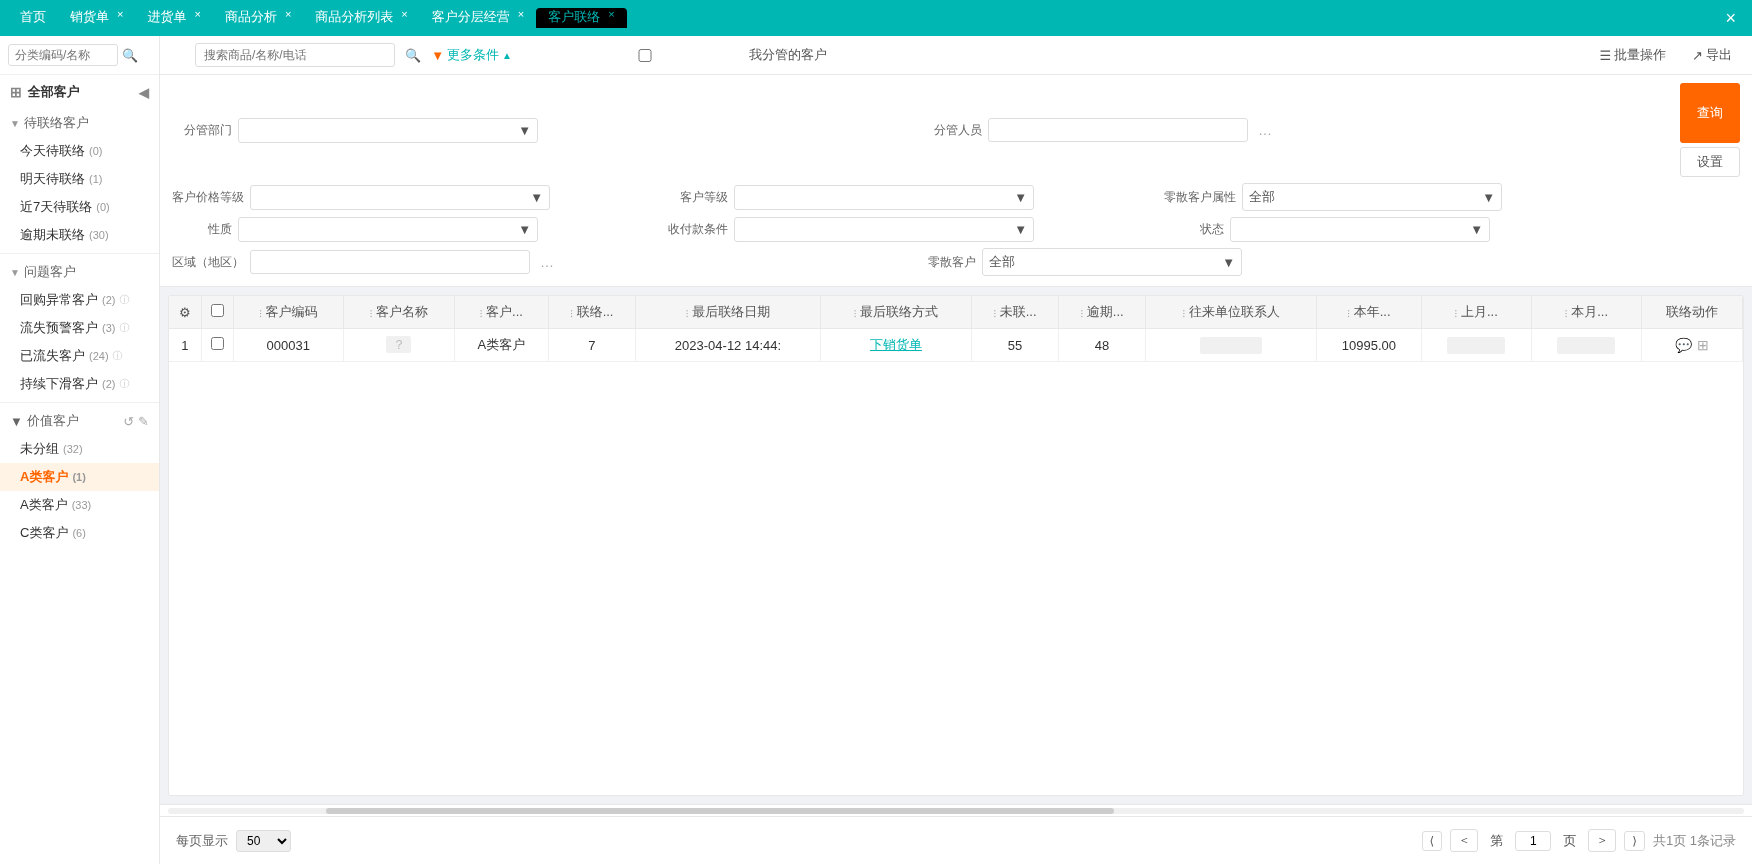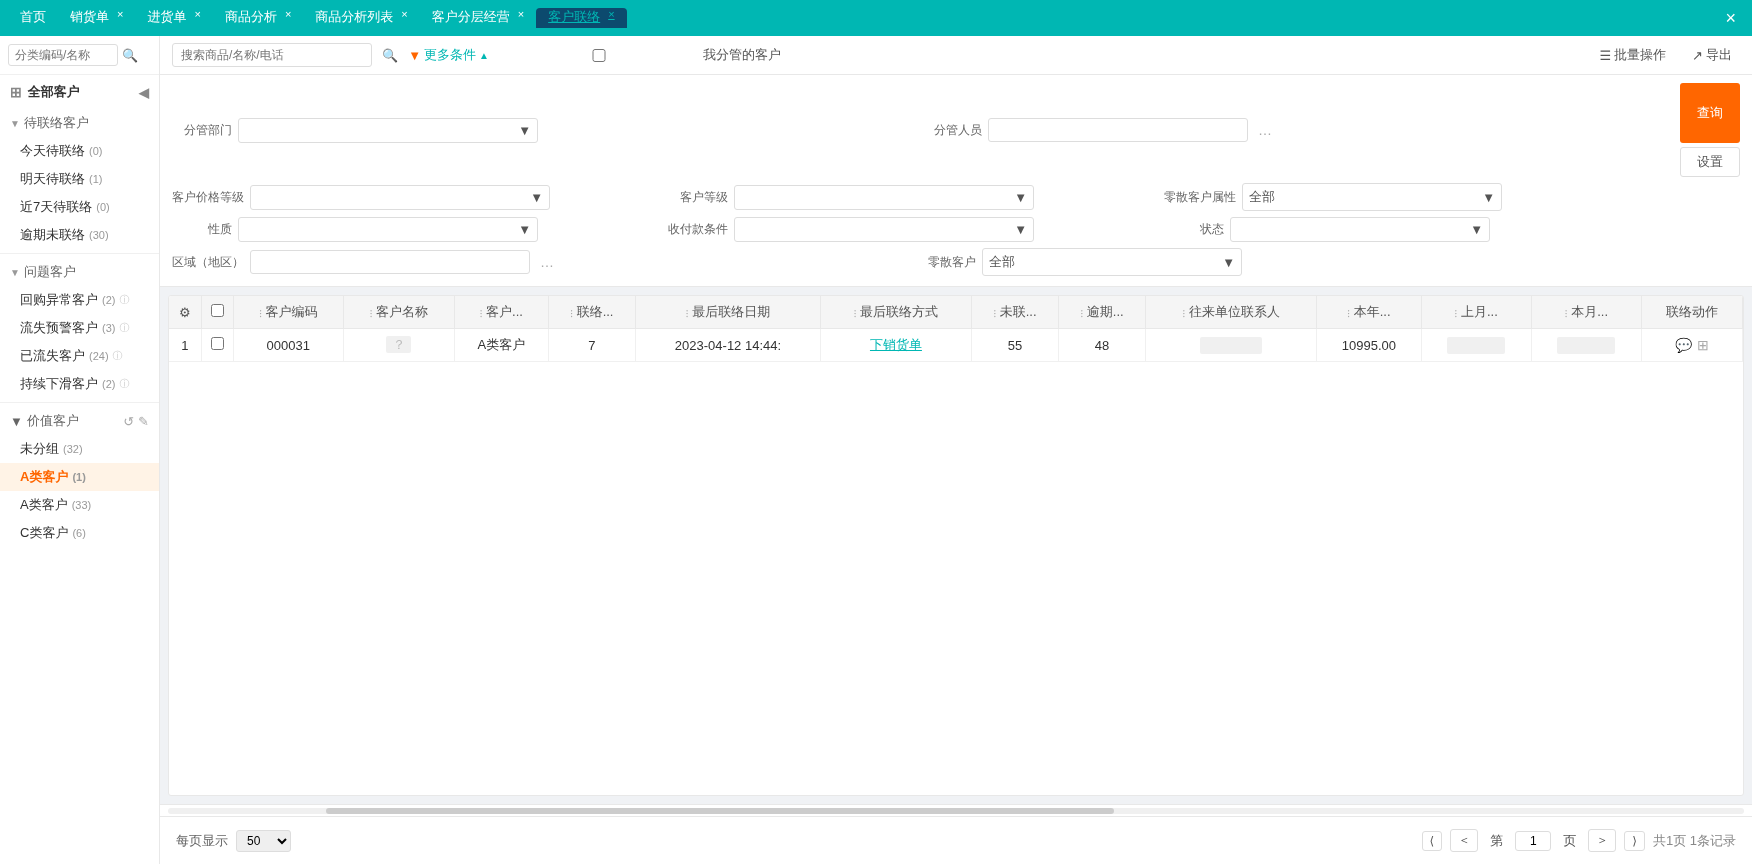--- a/index.html
+++ b/index.html
@@ -18,24 +18,23 @@
       color: #fff;
       padding: 0 12px;
       height: 20px;
       display: flex;
       align-items: flex-start;
       cursor: pointer;
       white-space: nowrap;
       gap: 4px;
     }
     .nav-item.active {
-      background: #0c4a6e;
+      background: #000000;
       color: #00b7b3;
       border-radius: 4px 4px 0 0;
-      text-decoration: underline;
     }
     .nav-close {
       color: inherit;
       font-size: 11px;
       cursor: pointer;
       margin-left: 4px;
     }
     .nav-spacer { flex: 1; }
     .nav-close-all {
       color: #fff;
@@ -140,20 +139,21 @@
       gap: 10px;
       border-bottom: 1px solid #e8e8e8;
     }
     .filter-bar input {
       border: 1px solid #ddd;
       border-radius: 3px;
       padding: 4px 8px;
       width: 200px;
       font-size: 12px;
       outline: none;
+      margin-left: 23px;
     }
     .filter-btn {
       color: #00b7b3;
       cursor: pointer;
       display: flex;
       align-items: center;
       gap: 3px;
       font-size: 12px;
     }
     .filter-checkbox {

